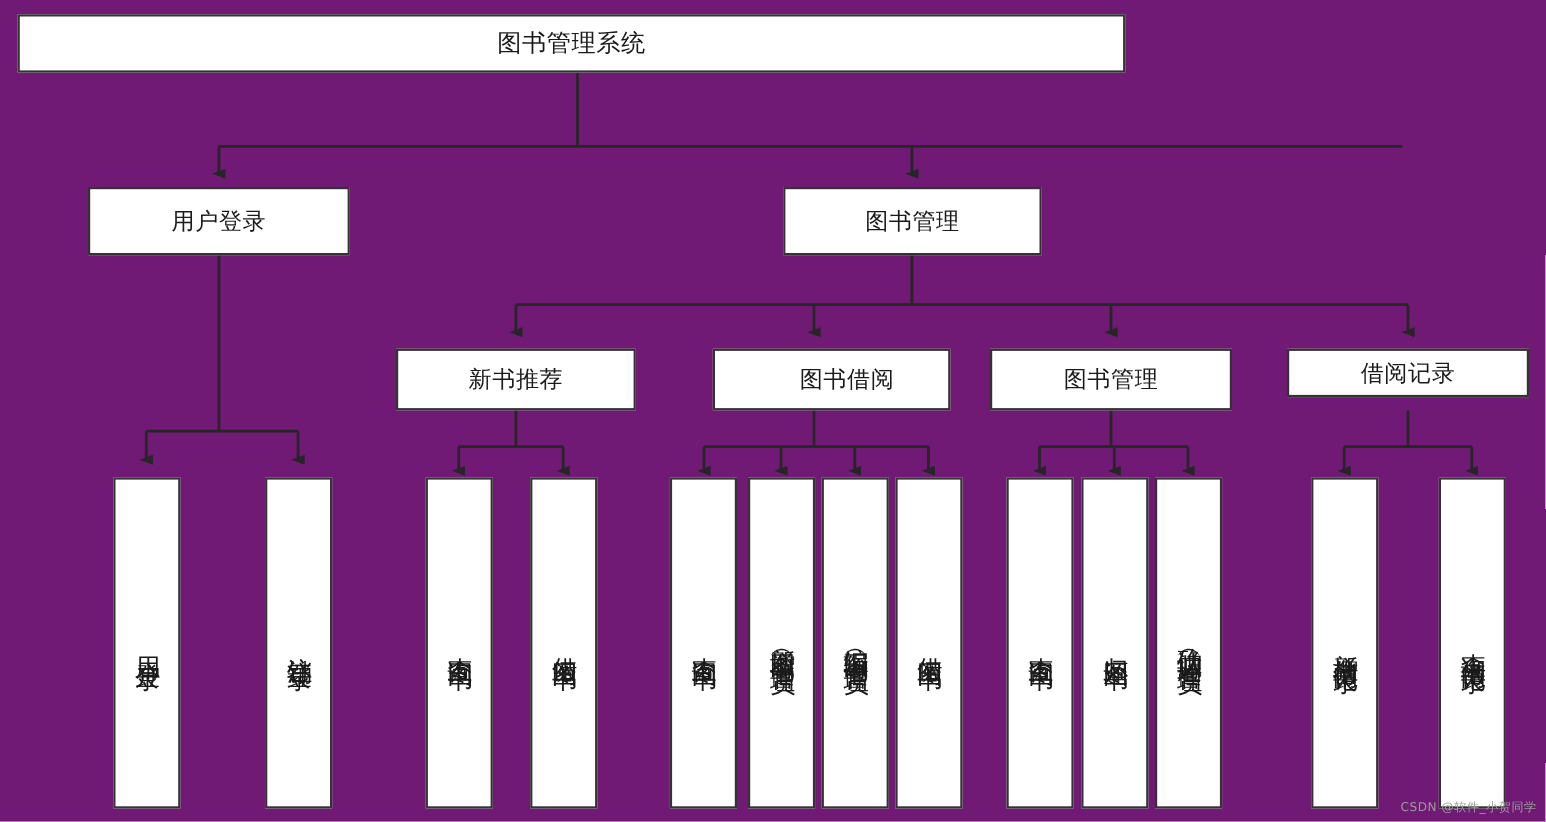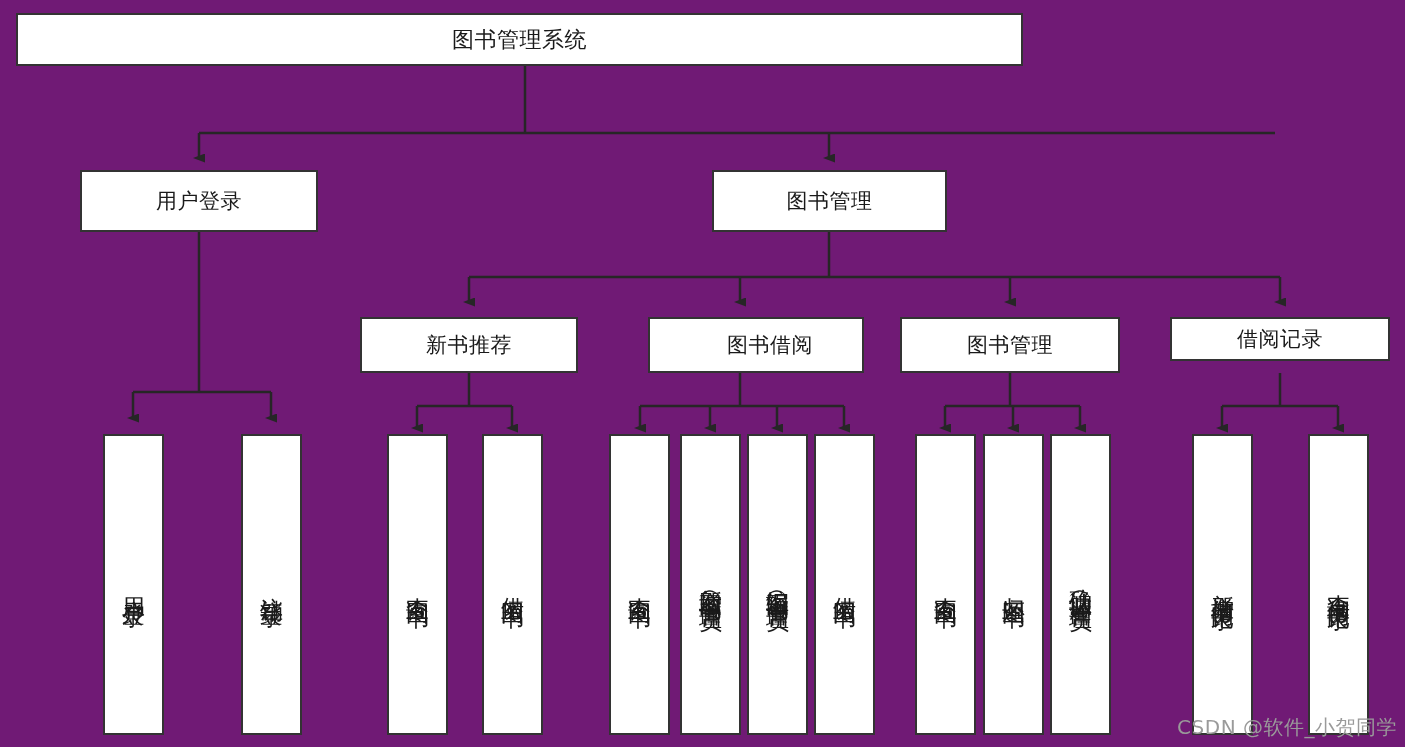--- a/index.html
+++ b/index.html
@@ -57,21 +57,21 @@
     letter-spacing: 3px;
     white-space: nowrap;
   }
   #root-node .node-label {
     font-size: 22px;
   }
   #watermark {
     position: absolute;
     right: 8px;
     bottom: 6px;
-    font-size: 20px;
+    font-size: 11px;
     color: #9a9a9a;
     letter-spacing: 0.5px;
     white-space: nowrap;
   }
 </style>
 </head>
 <body>
 
 <div id="canvas">
 

